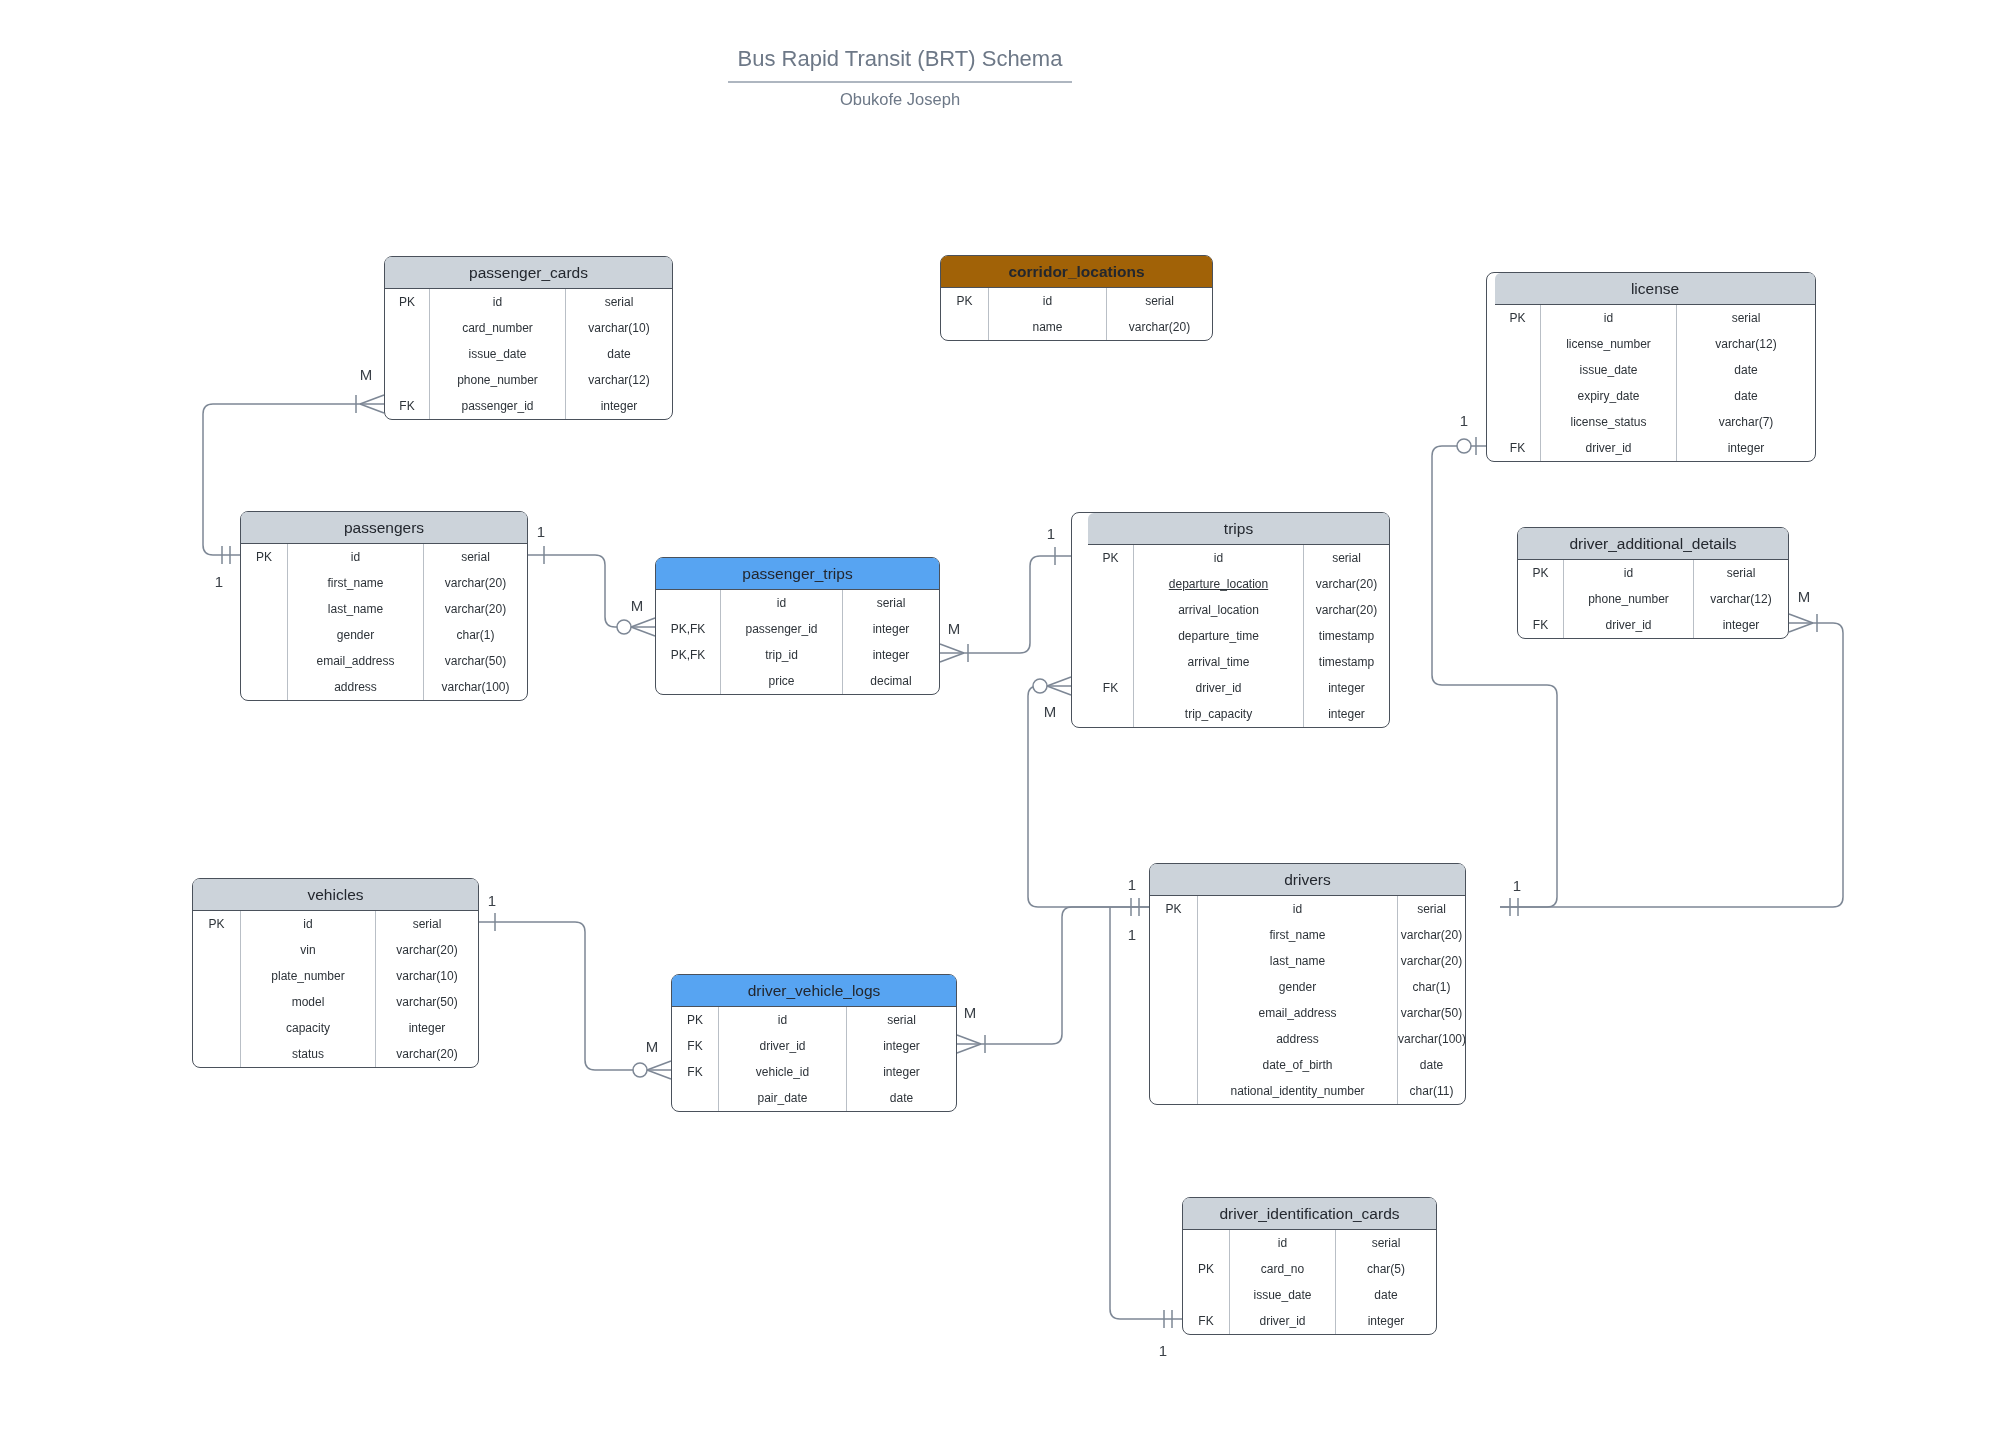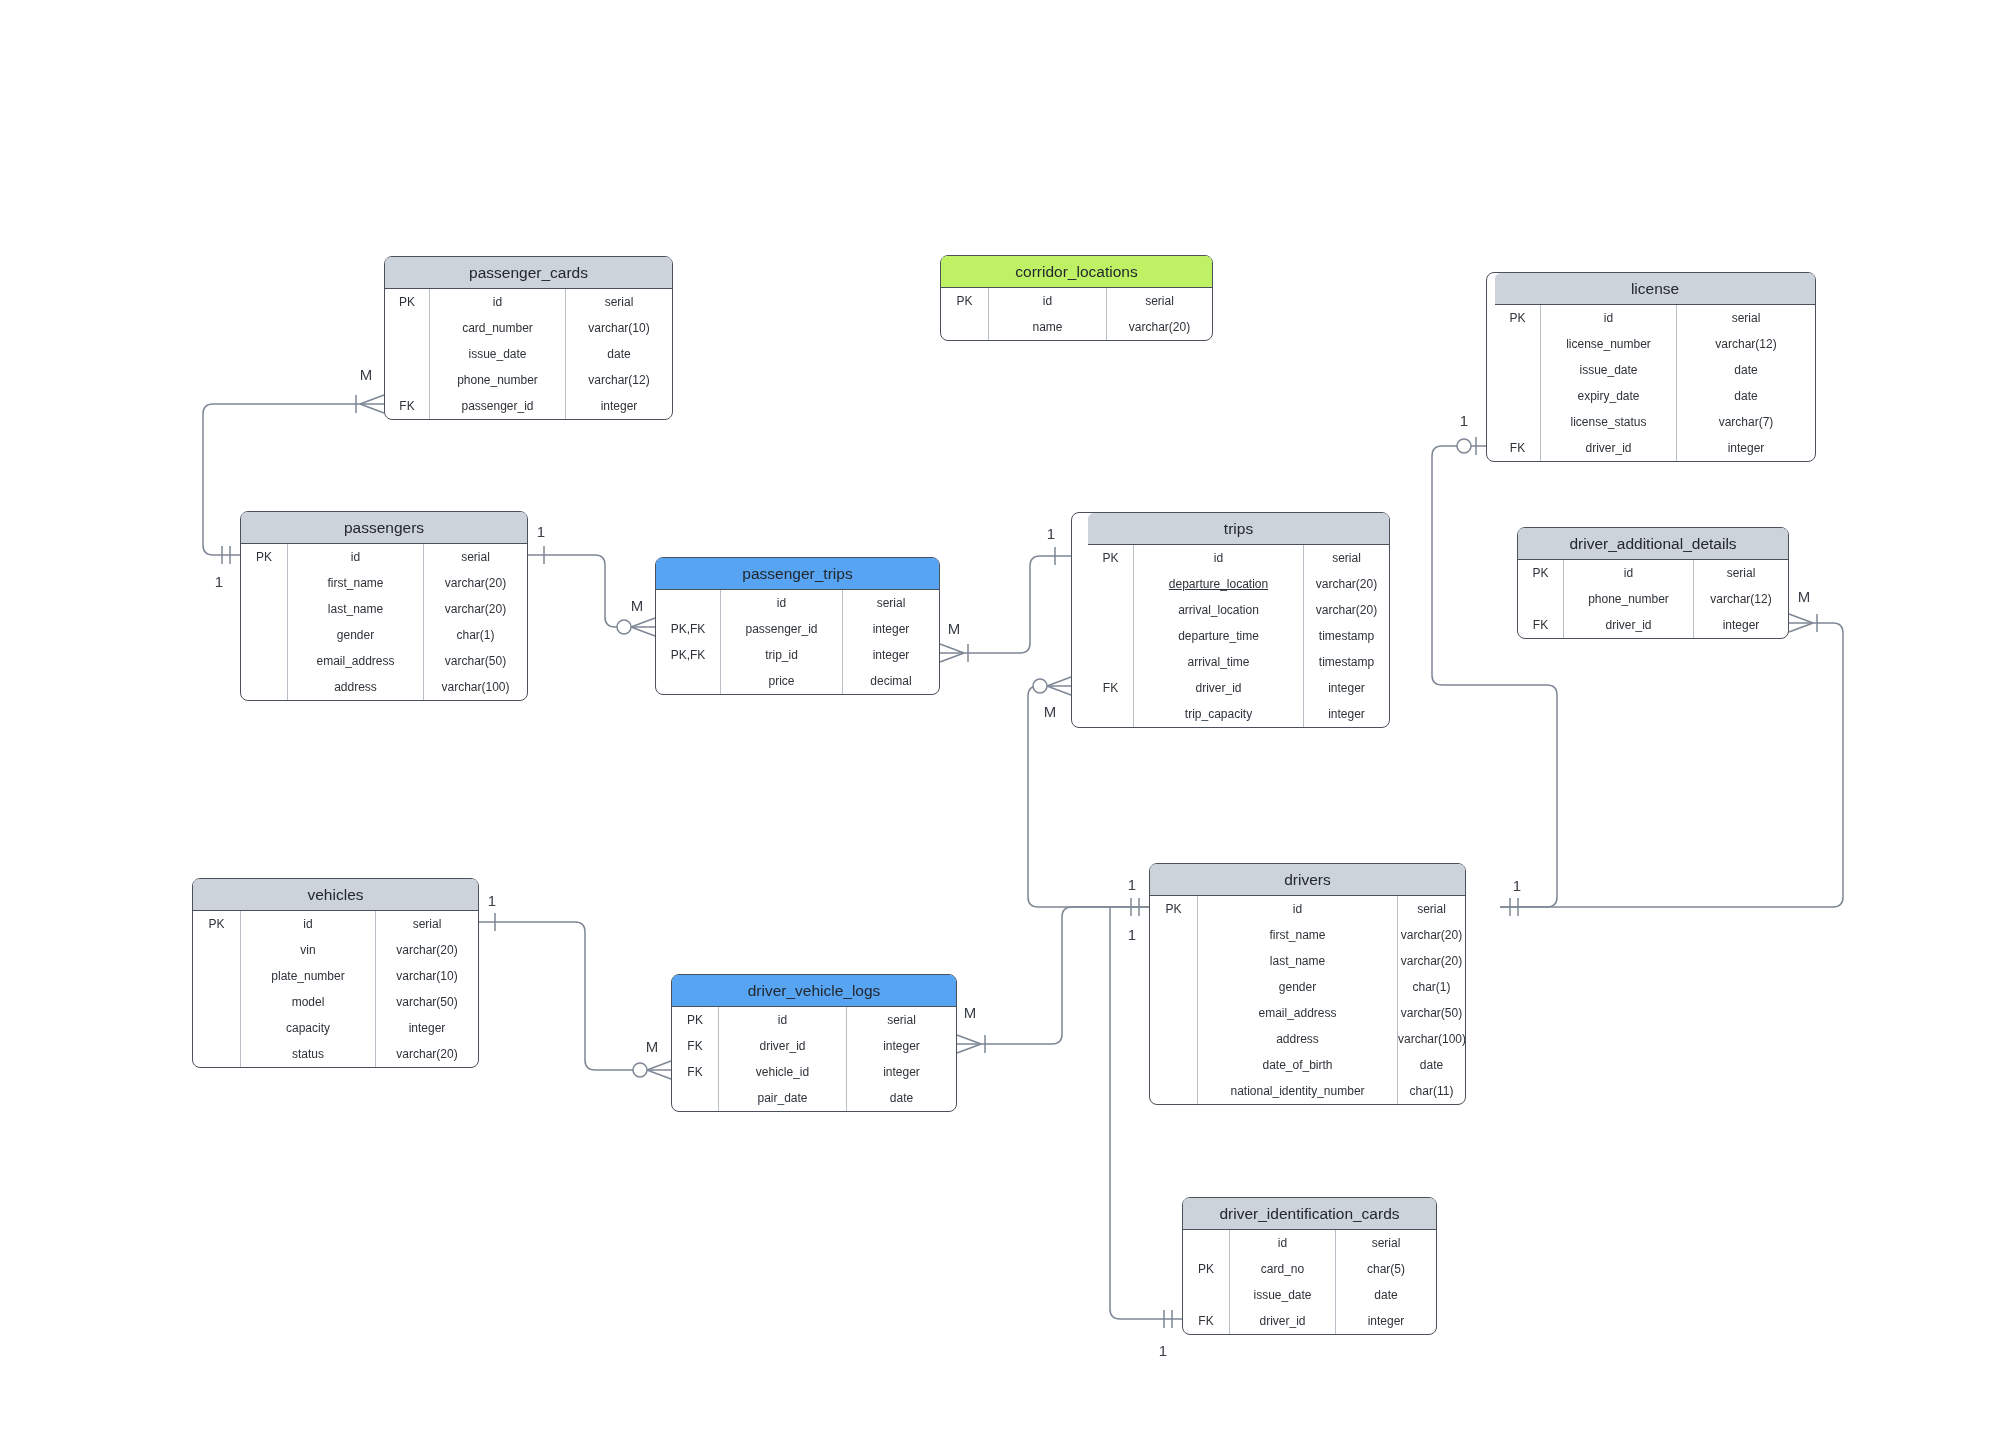--- a/index.html
+++ b/index.html
@@ -11,21 +11,21 @@
 
   .title-wrap{position:absolute;left:738px;top:46px;width:324px;display:flex;flex-direction:column;align-items:center;}
   .main-title{font-size:22px;color:#6d7887;white-space:nowrap;padding:0 10px 9px 10px;border-bottom:2px solid #aeb6c0;}
   .subtitle{margin-top:7px;font-size:16.5px;color:#6d7887;}
 
   .entity{position:absolute;box-sizing:border-box;border:1.5px solid #4a515b;border-radius:8px;background:#ffffff;}
   .entity-header{height:31px;line-height:31px;text-align:center;font-size:15.5px;color:#23272e;
     border-bottom:1.5px solid #4a515b;border-radius:6px 6px 0 0;overflow:hidden;white-space:nowrap;}
   .entity-header.strong{background:#ccd3da;}
   .entity-header.weak{background:#57a4f2;}
-  .entity-header.standalone{background:#bef264;}
+  .entity-header.standalone{background:#a16207;font-weight:bold;}
   .erow{display:flex;height:26px;line-height:26px;font-size:12px;color:#2d3339;}
   .ecell{box-sizing:border-box;text-align:center;overflow:hidden;white-space:nowrap;}
   .ecell.key,.ecell.name{border-right:1px solid #b9bfc6;}
   .ecell.type{flex:1;}
 
   .rel-label{position:absolute;transform:translate(-50%,-50%);font-size:15px;color:#3a4047;}
 
   .key-box{position:absolute;left:1727px;top:1165px;width:190px;height:144px;box-sizing:border-box;
     border:1.5px solid #4a515b;border-radius:14px;background:#fff;}
   .key-title{font-weight:bold;font-size:17px;color:#14171a;text-align:center;margin-top:13px;}
@@ -419,20 +419,24 @@
           <div class="ecell type">date</div>
         </div>
         <div class="erow">
           <div class="ecell key" style="width: 47px;">FK</div>
           <div class="ecell name" style="width: 106px;">driver_id</div>
           <div class="ecell type">integer</div>
         </div>
       </div>
     </div>
 
+  <div class="title-wrap">
+    <div class="main-title">Bus Rapid Transit (BRT) Schema</div>
+    <div class="subtitle">Obukofe Joseph</div>
+  </div>
 
 
 <span class="rel-label" style="left: 366px; top: 374px;">M</span>
     <span class="rel-label" style="left: 219px; top: 581px;">1</span>
     <span class="rel-label" style="left: 541px; top: 531px;">1</span>
     <span class="rel-label" style="left: 637px; top: 605px;">M</span>
     <span class="rel-label" style="left: 954px; top: 628px;">M</span>
     <span class="rel-label" style="left: 1051px; top: 533px;">1</span>
     <span class="rel-label" style="left: 1050px; top: 711px;">M</span>
     <span class="rel-label" style="left: 1132px; top: 884px;">1</span>

